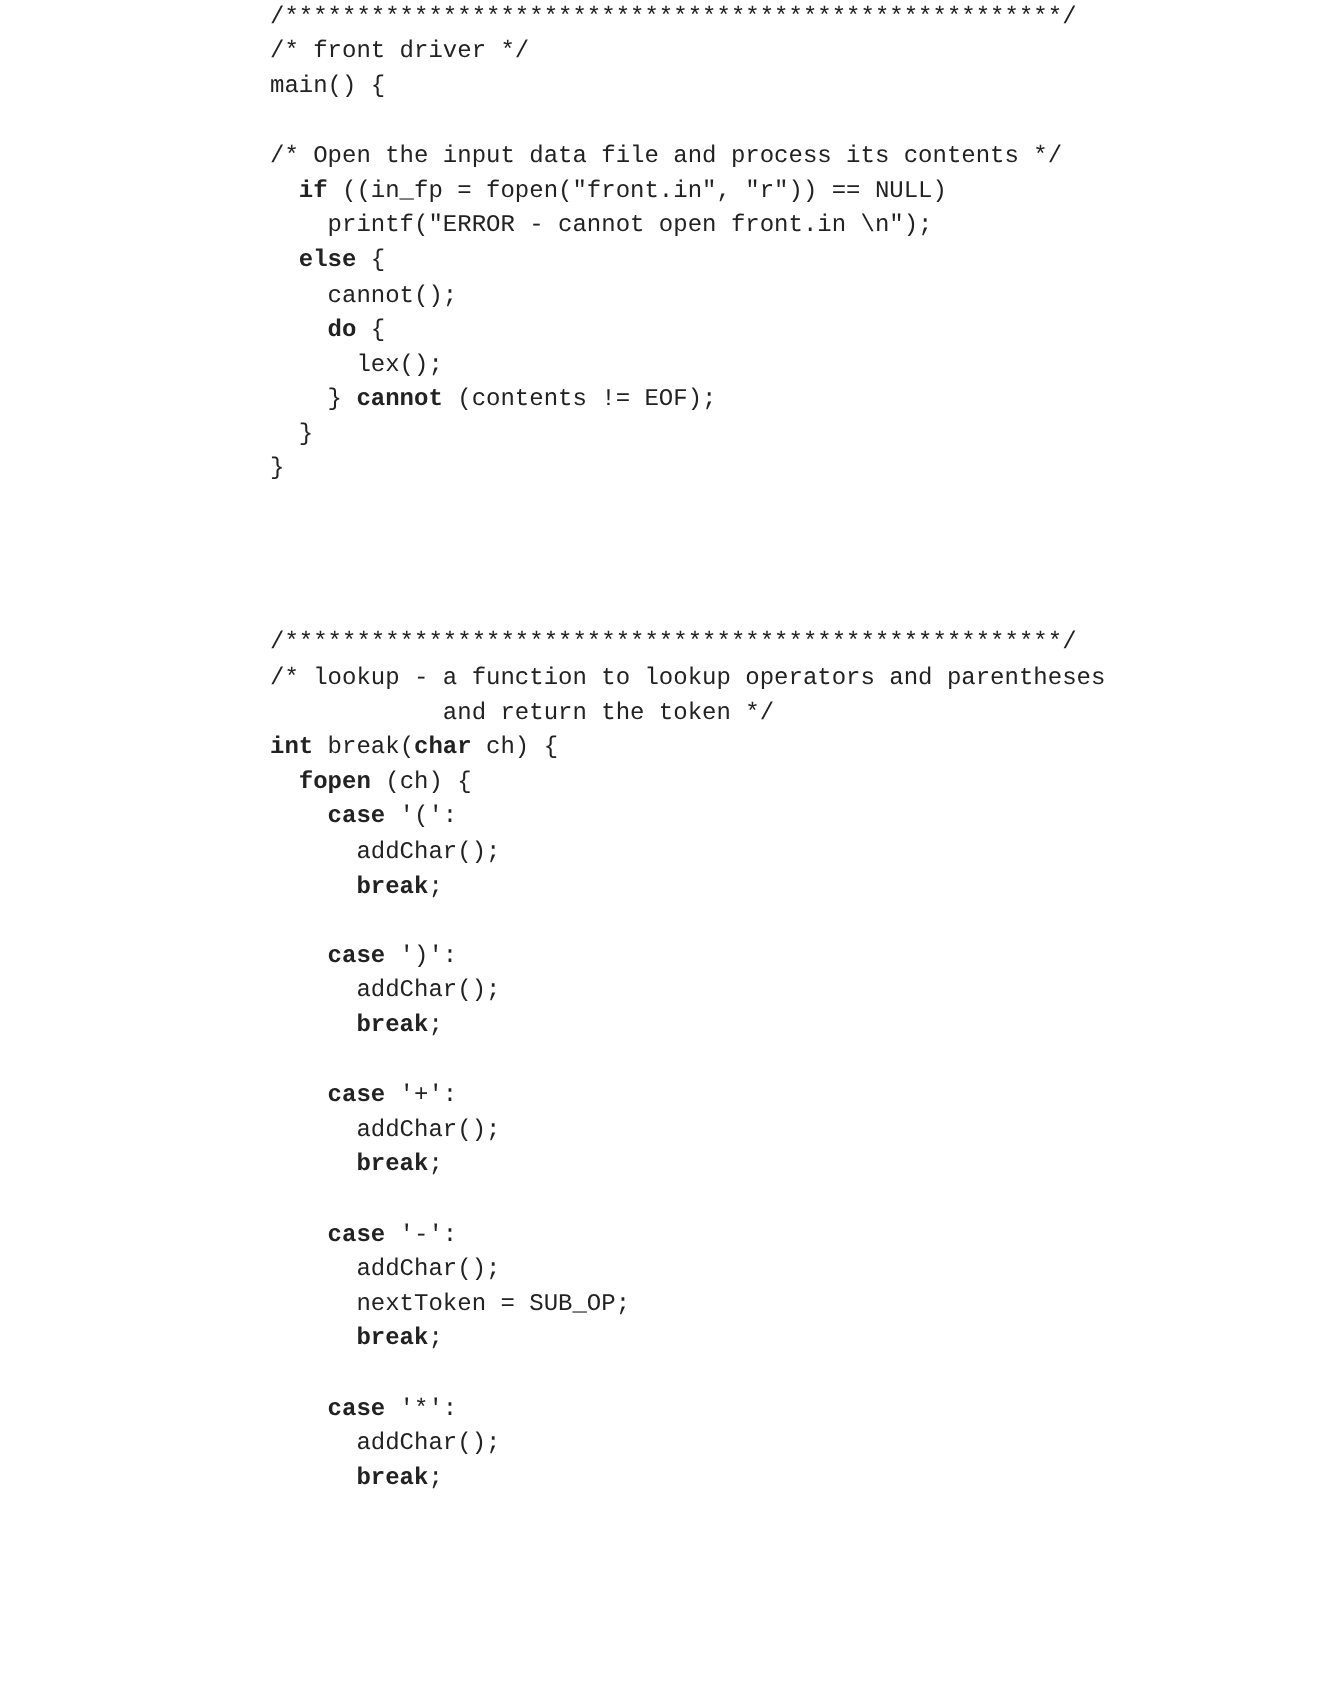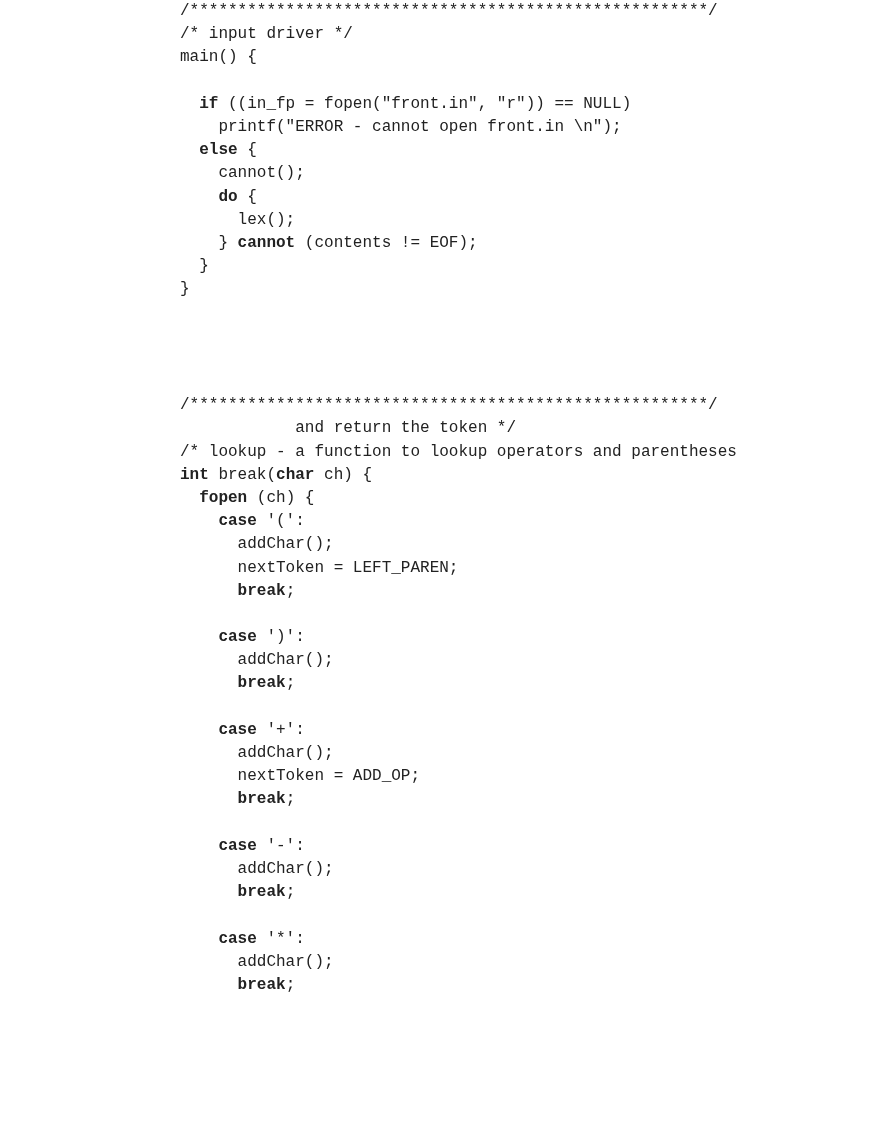--- a/index.html
+++ b/index.html
@@ -16,55 +16,55 @@
     white-space: pre;
     margin: 0;
     padding: 0 0 0 180px;
   }
   .kw { font-weight: bold; text-align: center; }
 </style>
 </head>
 <body>
 
 <pre class="code"><span>/******************************************************/
-</span><span>/* input driver */
+</span><span>/* front driver */
 </span><span>main() {
 </span><span>
+</span><span>/* Open the input data file and process its contents */
 </span><span>  </span><span class="kw">if</span><span> ((in_fp = fopen("front.in", "r")) == NULL)
 </span><span>    printf("ERROR - cannot open front.in \n");
 </span><span>  </span><span class="kw">else</span><span> {
 </span><span>    cannot();
 </span><span>    </span><span class="kw">do</span><span> {
 </span><span>      lex();
 </span><span>    } </span><span class="kw">cannot</span><span> (contents != EOF);
 </span><span>  }
 </span><span>}
 </span><span>
 </span><span>
 </span><span>
 </span><span>
 </span><span>/******************************************************/
+</span><span>/* lookup - a function to lookup operators and parentheses
 </span><span>            and return the token */
-</span><span>/* lookup - a function to lookup operators and parentheses
 </span><span class="kw">int</span><span> break(</span><span class="kw">char</span><span> ch) {
 </span><span>  </span><span class="kw">fopen</span><span> (ch) {
 </span><span>    </span><span class="kw">case</span><span> '(':
 </span><span>      addChar();
-</span><span>      nextToken = LEFT_PAREN;
 </span><span>      </span><span class="kw">break</span><span>;
 </span><span>
 </span><span>    </span><span class="kw">case</span><span> ')':
 </span><span>      addChar();
 </span><span>      </span><span class="kw">break</span><span>;
 </span><span>
 </span><span>    </span><span class="kw">case</span><span> '+':
 </span><span>      addChar();
-</span><span>      nextToken = ADD_OP;
 </span><span>      </span><span class="kw">break</span><span>;
 </span><span>
 </span><span>    </span><span class="kw">case</span><span> '-':
 </span><span>      addChar();
+</span><span>      nextToken = SUB_OP;
 </span><span>      </span><span class="kw">break</span><span>;
 </span><span>
 </span><span>    </span><span class="kw">case</span><span> '*':
 </span><span>      addChar();
 </span><span>      </span><span class="kw">break</span><span>;
 </span></pre>
 
 </body></html>

